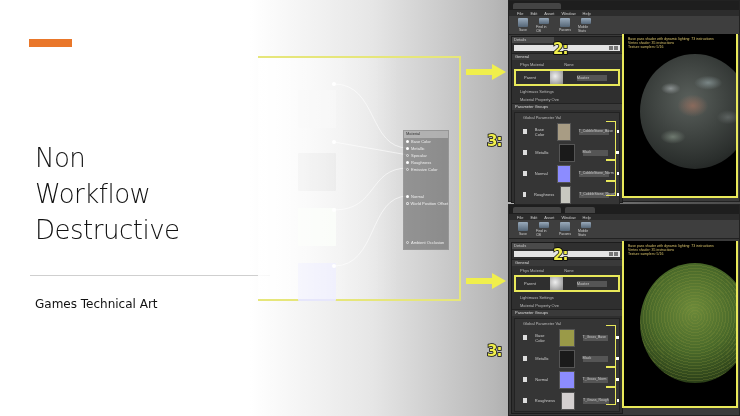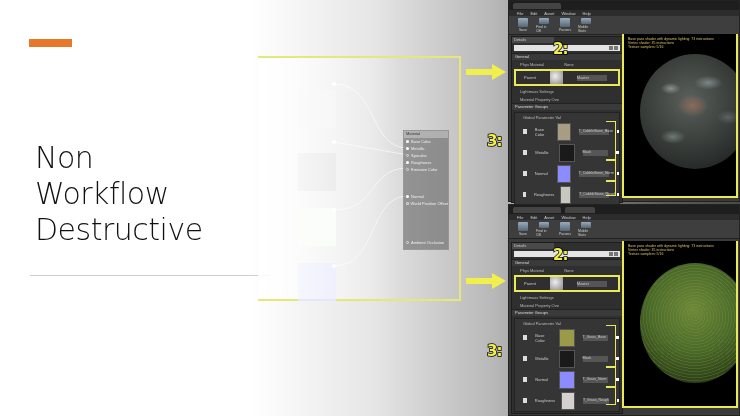--- a/index.html
+++ b/index.html
@@ -2,21 +2,21 @@
 <html><head>
 <meta charset="utf-8">
 <style>
   html,body{margin:0;padding:0;}
   body{width:740px;height:416px;overflow:hidden;background:#fff;position:relative;font-family:"Liberation Sans",sans-serif;}
   .slide{position:absolute;left:0;top:0;width:740px;height:416px;background:#fff;overflow:hidden;}
   
   .backdrop{position:absolute;left:250px;top:0;width:490px;height:416px;
     background:linear-gradient(90deg,rgba(255,255,255,1) 0%,#e6e6e6 25%,#b7b7b7 50%,#7d7d7d 70%,#5a5a5a 85%,#4a4a4a 100%);}
   .accent-bar{position:absolute;left:29px;top:39px;width:43px;height:8px;}
-  .title{position:absolute;left:35px;top:140px;font-family:"DejaVu Sans",sans-serif;font-weight:300;font-size:30px;line-height:36px;color:#111;letter-spacing:-0.5px;}
+  .title{position:absolute;left:35px;top:140px;font-family:"DejaVu Sans",sans-serif;font-weight:300;font-size:26px;line-height:36px;color:#111;letter-spacing:-0.5px;}
   .title div{white-space:nowrap;}
   .divider{position:absolute;left:30px;top:275px;width:240px;height:1px;background:#cfcfcf;}
   .subtitle{position:absolute;left:35px;top:297px;font-family:"DejaVu Sans",sans-serif;font-size:12px;color:#111;}
 
   
   .graph{position:absolute;left:258px;top:56px;width:203px;height:245px;border:2px solid #e6e67a;border-left:none;box-sizing:border-box;}
   .graph-fade{position:absolute;inset:0;background:linear-gradient(90deg,rgba(255,255,255,0.9),rgba(255,255,255,0) 70%);}
   .node{position:absolute;left:40px;width:38px;height:38px;border-radius:1px;}
   .pin{position:absolute;width:4px;height:4px;border-radius:50%;background:#fff;}
   .mat-node{position:absolute;left:145px;top:72px;width:44px;height:118px;background:rgba(90,90,90,0.55);border:1px solid rgba(160,160,160,.5);}
@@ -67,20 +67,21 @@
   <div class="backdrop"></div>
 
   <div class="accent-bar" style="background:#E9772A"></div>
 
   <div class="title">
     <div>Non</div>
     <div>Workflow</div>
     <div>Destructive</div>
   </div>
   <div class="divider"></div>
+  <div class="subtitle">Games Technical Art</div>
 
   <div class="graph">
     <svg style="position:absolute;left:0;top:0;width:203px;height:245px">
       <g fill="none" stroke="rgba(255,255,255,0.75)" stroke-width="0.8">
         <path d="M76 26 C120 26,110 90,150 90"></path>
         <path d="M76 84 L150 97"></path>
         <path d="M76 152 C120 152,110 110,150 110"></path>
         <path d="M76 208 C120 208,110 138,150 138"></path>
       </g>
     </svg>

